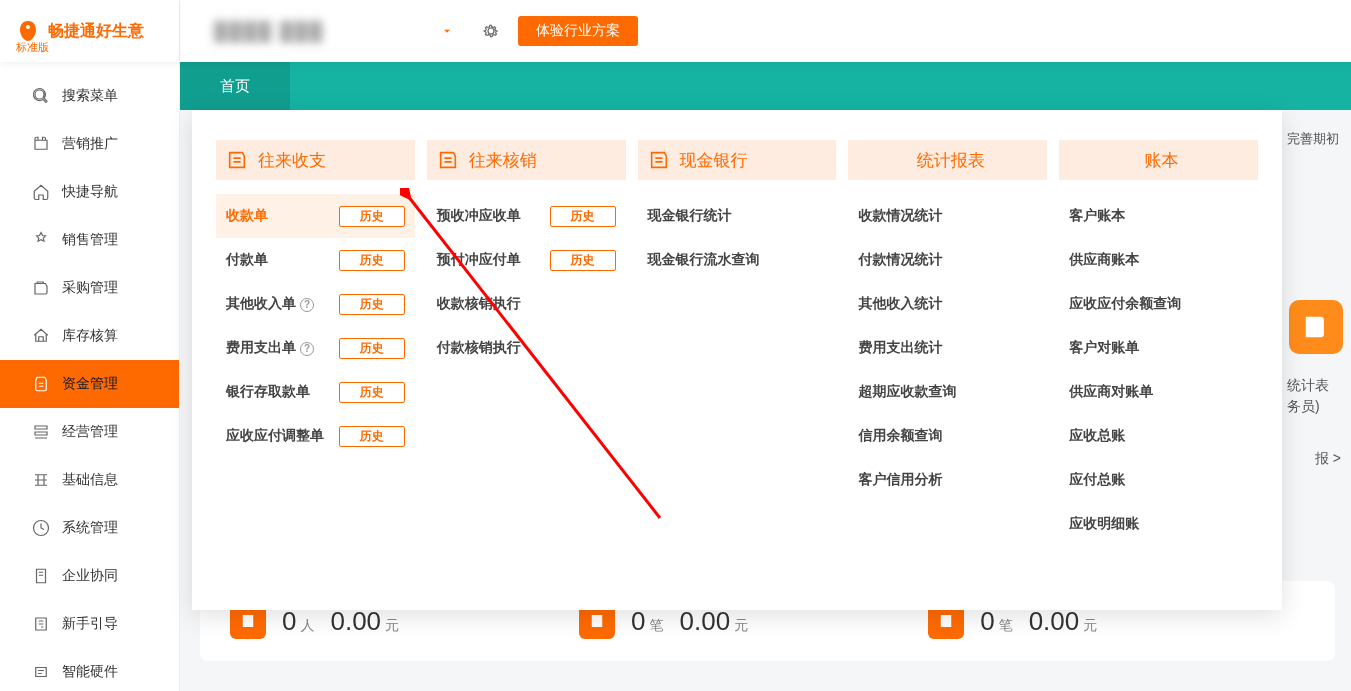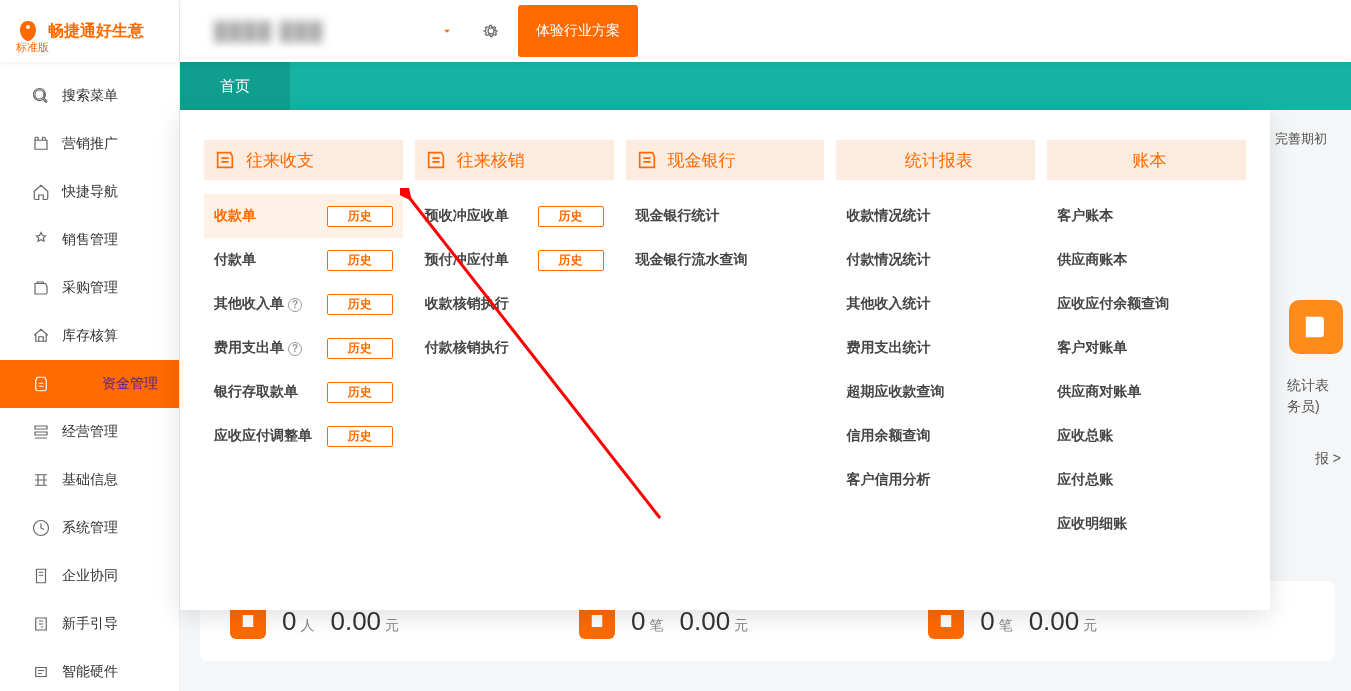--- a/index.html
+++ b/index.html
@@ -63,22 +63,21 @@
     cursor: pointer;
     color: #333;
   }
   .nav-item .nav-icon {
     width: 18px; height: 18px;
     margin-right: 12px;
     color: #666;
   }
   .nav-item.active {
     background: #ff6a00;
-    color: #4c1d95;
-    gap: 40px;
+    color: #0f172a;
   }
   .nav-item.active .nav-icon { color: #fff; }
 
   
   .header {
     position: absolute;
     left: 180px; top: 0; right: 0;
     height: 62px;
     background: #fff;
     display: flex;
@@ -103,21 +102,21 @@
   }
   .account-box .chev {
     color: #ff6a00;
     margin-left: auto;
   }
   .header-gear { margin: 0 18px; color: #666; width:18px; height:18px; }
   .header-btn {
     background: #ff6a00;
     color: #fff;
     border: none;
-    height: 52px;
+    height: 30px;
     padding: 0 18px;
     border-radius: 3px;
     cursor: pointer;
     font-size: 14px;
   }
 
   
   .tabbar {
     position: absolute;
     left: 180px; top: 62px; right: 0;
@@ -139,21 +138,21 @@
   
   .right-info {
     position: absolute;
     right: 0;
     top: 130px;
     width: 90px;
     font-size: 13px;
     color: #555;
     z-index: 5;
     text-align: right;
-    padding-right: 24px;
+    padding-right: 12px;
   }
   .right-info .line1 { color:#555; margin-bottom:40px; white-space: nowrap;}
   .right-badge {
     position: absolute;
     right: 8px;
     top: 300px;
     width: 54px; height: 54px;
     background: #ff8c1a;
     border-radius: 10px;
     display: flex;
@@ -215,21 +214,21 @@
     display: flex;
     align-items: baseline;
     gap: 4px;
   }
   .stat-num { font-size: 26px; color: #333; }
   .stat-unit { font-size: 14px; color: #888; }
 
   
   .mega {
     position: absolute;
-    left: 180px;
+    left: 192px;
     top: 110px;
     width: 1090px;
     height: 500px;
     background: #fff;
     box-shadow: 0 6px 24px rgba(0,0,0,.12);
     z-index: 40;
     padding: 30px 24px 20px;
     display: flex;
     gap: 12px;
     justify-content: flex-end;

